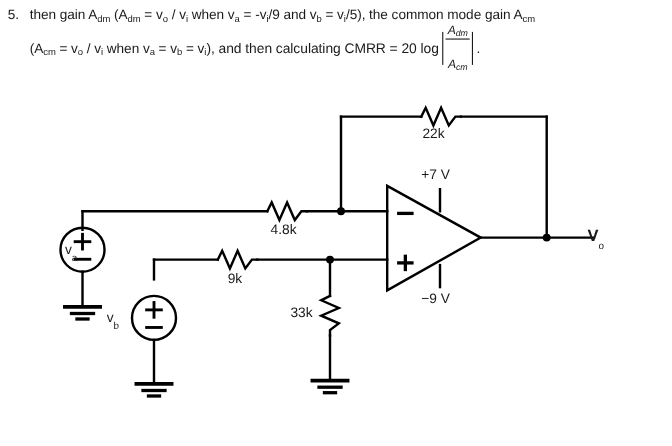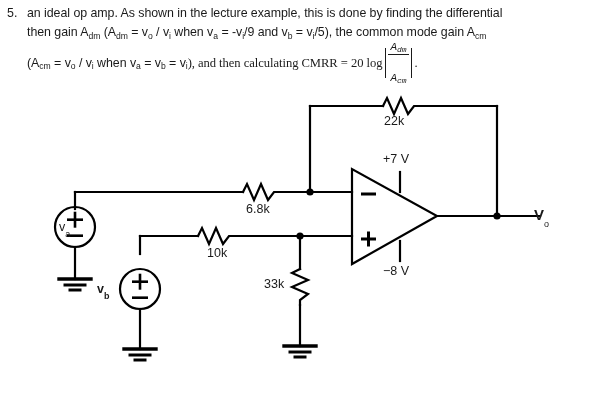--- a/index.html
+++ b/index.html
@@ -75,41 +75,41 @@
     display: inline-block;
     width: 1px;
     height: 30px;
     background: #1a1a1a;
     margin: 0 2px;
   }
   .frac {
     display: inline-flex;
     flex-direction: column;
     align-items: center;
-    font-family: Liberation Mono, monospace;
+    font-family: Liberation Sans, sans-serif;
     font-style: italic;
     font-size: 11px;
     line-height: 12px;
   }
   .frac .num { padding: 0 2px 0px 2px; }
   .frac .den { padding: 0px 2px 0 2px; margin-top: 16px; }
   .frac .fbar {
     width: 100%;
     height: 1px;
     background: #1a1a1a;
     margin: 1px 0;
   }
   .frac sub {
     font-size: 8px;
     vertical-align: baseline;
     position: relative;
     top: 1.5px;
   }
   .serif-math {
-    font-family: Liberation Serif, serif;
+    font-family: Liberation Sans, sans-serif;
     font-size: 12.6px;
     text-align: right;
   }
 
   
   #circuit {
     position: absolute;
     left: 0;
     top: 84px;
     width: 502px;
@@ -136,21 +136,20 @@
 <body>
 
 <div id="page">
 
   <div class="question">
     <div class="q-row">
       <div class="q-num">5.</div>
       <div class="q-body">
 
 
-        <div class="q-line">an ideal op amp. As shown in the lecture example, this is done by finding the differential</div>
 
         <div class="q-line"><span>then gain A</span><sub>dm</sub><span> (A</span><sub>dm</sub><span> = v</span><sub>o</sub><span> / v</span><sub>i</sub><span> when v</span><sub>a</sub><span> = -v</span><sub>i</sub><span>/9 and v</span><sub>b</sub><span> = v</span><sub>i</sub><span>/5), the common mode gain A</span><sub>cm</sub></div>
 
         <div class="q-line"><span>(A</span><sub>cm</sub><span> = v</span><sub>o</sub><span> / v</span><sub>i</sub><span> when v</span><sub>a</sub><span> = v</span><sub>b</sub><span> = v</span><sub>i</sub><span class="serif-math">), and then calculating CMRR = 20 log</span><span class="frac-wrap">
               <span class="bar-v"></span>
               <span class="frac">
                 <span class="num"><span>A</span><sub>dm</sub></span>
                 <span class="fbar"></span>
                 <span class="den"><span>A</span><sub>cm</sub></span>
               </span>
@@ -245,30 +244,30 @@
         <rect x="361" y="108.5" width="15" height="3"></rect>
 
         <rect x="361" y="153.5" width="15" height="3"></rect>
         <rect x="367" y="147.5" width="3" height="15"></rect>
       </g>
     </svg>
 
     
     <div class="lbl" style="left:384px; top:30px;">22k</div>
 
-    <div class="lbl" style="left:246px; top:118px;">6.8k</div>
-
-    <div class="lbl" style="left:207px; top:162px;">10k</div>
+    <div class="lbl" style="left:246px; top:118px;">4.8k</div>
+
+    <div class="lbl" style="left:207px; top:162px;">9k</div>
 
     <div class="lbl" style="left:264px; top:193px;text-align:center;">33k</div>
 
     <div class="lbl" style="left:31px; top:136px;margin-left:28px;"><span>v</span><sub>a</sub></div>
 
-    <div class="lbl" style="left:97px; top:198px;font-weight:bold;"><span>v</span><sub>b</sub></div>
+    <div class="lbl" style="left:97px; top:198px;"><span>v</span><sub>b</sub></div>
 
     <div class="lbl" style="left:383px; top:68px;">+7 V</div>
 
-    <div class="lbl" style="left:383px; top:180px;">−8 V</div>
+    <div class="lbl" style="left:383px; top:180px;">−9 V</div>
 
     <div class="lbl lbl-big" style="left:534px; top:122px;"><b>V</b><sub>o</sub></div>
 
   </div>
 </div>
 
 </body></html>

